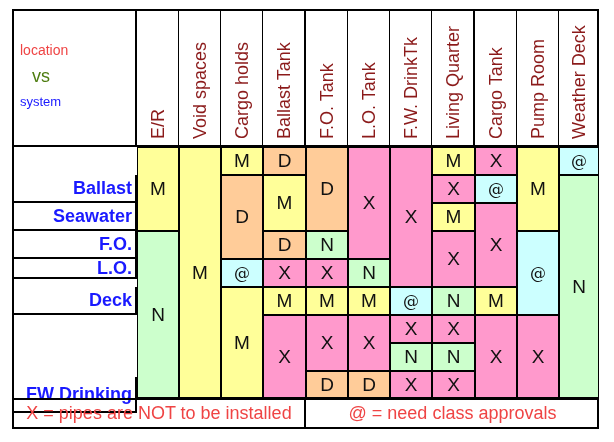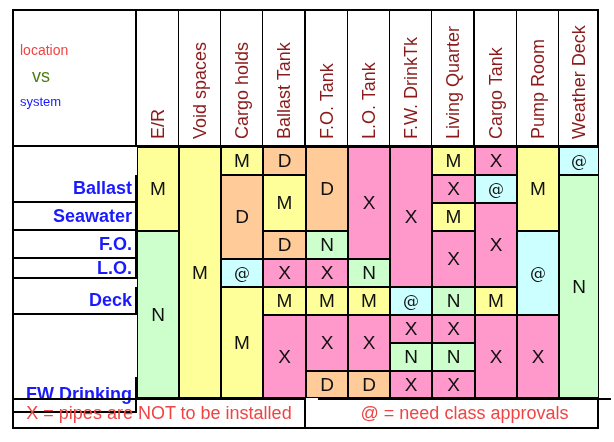--- a/index.html
+++ b/index.html
@@ -115,14 +115,14 @@
       <div class="cell c-y" style="left: 461px; top: 276px; width: 42px; height: 28px;">M</div>
       <div class="cell c-p" style="left: 461px; top: 304px; width: 42px; height: 83px;">X</div>
       <div class="cell c-y" style="left: 503px; top: 136px; width: 42px; height: 84px;">M</div>
       <div class="cell c-c" style="left: 503px; top: 220px; width: 42px; height: 84px; font-size: 16px; font-family: &quot;DejaVu Serif&quot;, serif;">@</div>
       <div class="cell c-p" style="left: 503px; top: 304px; width: 42px; height: 83px;">X</div>
       <div class="cell c-c" style="left: 545px; top: 136px; width: 40px; height: 28px; font-size: 16px; font-family: &quot;DejaVu Serif&quot;, serif;">@</div>
       <div class="cell c-g" style="left: 545px; top: 164px; width: 40px; height: 223px;">N</div>
     </div>
 
   <div class="legend" style="left:0;width:292px;border-right:2px solid #000;">X = pipes are NOT to be installed</div>
-  <div class="legend" style="left:292px;width:293px;margin-left:12px;">@ = need class approvals</div>
+  <div class="legend" style="left:292px;width:293px;">@ = need class approvals</div>
 </div>
 
 </body></html>

